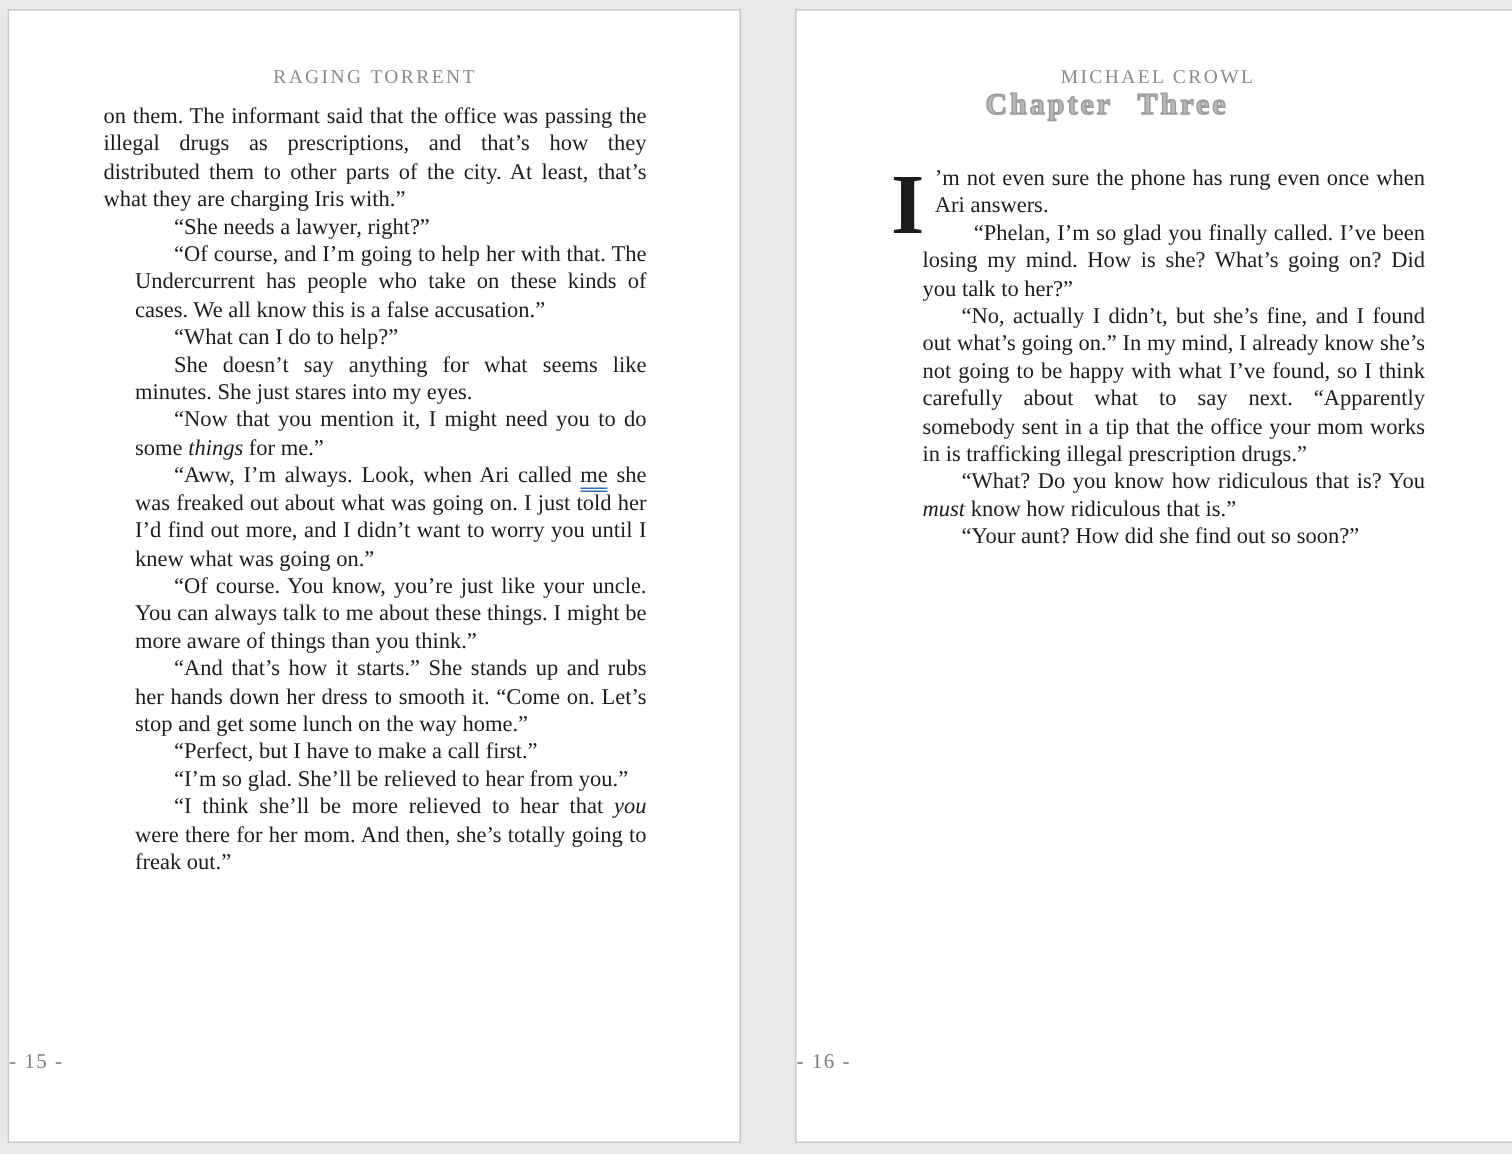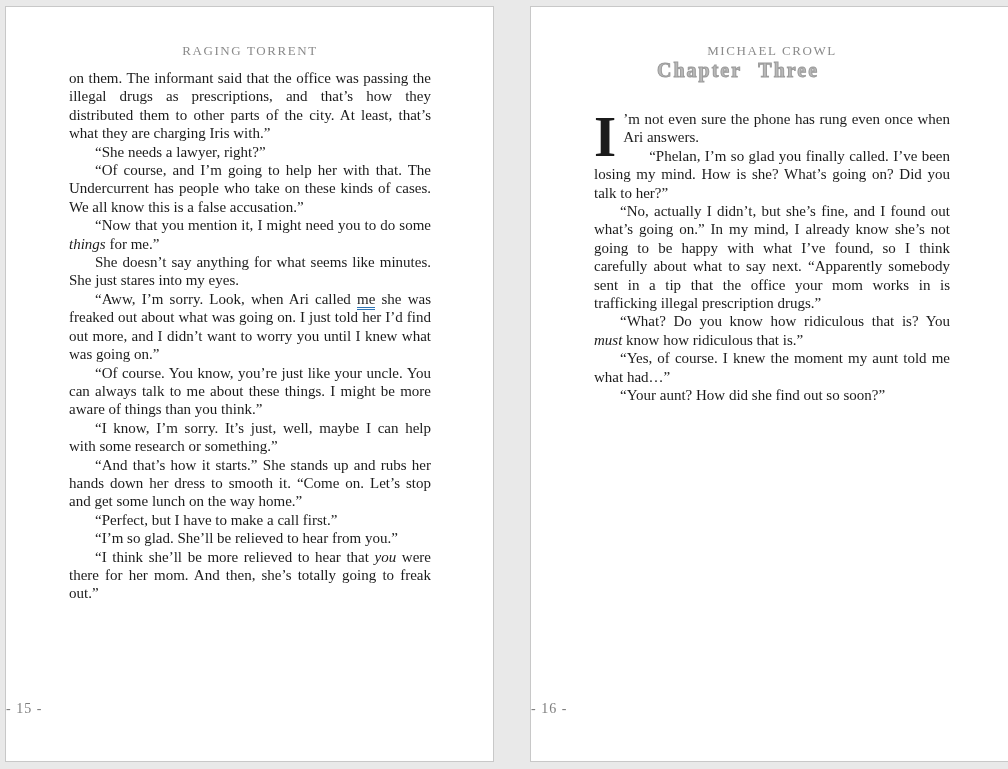--- a/index.html
+++ b/index.html
@@ -38,21 +38,21 @@
     white-space: nowrap;
   }
   .body-text {
     margin-top: 10px;
     font-size: 15px;
     line-height: 18.4px;
     text-align: justify;
     color: var(--text, #1b1b1b);
   }
   .para { margin: 0; }
-  .para.indent { text-indent: 26px; }
+  .para.indent { text-indent: 26px; margin-left: 21px; }
   .para em { font-style: italic; }
   .grammar-underline {
     border-bottom: 3px double var(--grammar, #2e74b5);
     cursor: pointer;
   }
   .dropcap {
     float: left;
     font-weight: bold;
     font-size: 57px;
     line-height: 50px;
@@ -90,43 +90,42 @@
 
 <div class="spread">
 
   <div class="page left">
     <div class="page-inner">
       <div class="running-header">RAGING TORRENT</div>
       <div class="body-text" id="left-body">
           <p class="para"><span>on them. The informant said that the office was passing the illegal drugs as prescriptions, and that’s how they distributed them to other parts of the city. At least, that’s what they are charging Iris with.”</span></p>
           <p class="para indent"><span>“She needs a lawyer, right?”</span></p>
           <p class="para indent"><span>“Of course, and I’m going to help her with that. The Undercurrent has people who take on these kinds of cases. We all know this is a false accusation.”</span></p>
+          <p class="para indent"><span>“What can I do to help?”</span></p>
+          <p class="para indent"><span>She doesn’t say anything for what seems like minutes. She just stares into my eyes.</span></p>
           <p class="para indent"><span>“Now that you mention it, I might need you to do some </span><em>things</em><span> for me.”</span></p>
-          <p class="para indent"><span>She doesn’t say anything for what seems like minutes. She just stares into my eyes.</span></p>
-          <p class="para indent"><span>“Aww, I’m sorry. Look, when Ari called </span><span class="grammar-underline">me</span><span> she was freaked out about what was going on. I just told her I’d find out more, and I didn’t want to worry you until I knew what was going on.”</span></p>
+          <p class="para indent"><span>“Aww, I’m always. Look, when Ari called </span><span class="grammar-underline">me</span><span> she was freaked out about what was going on. I just told her I’d find out more, and I didn’t want to worry you until I knew what was going on.”</span></p>
           <p class="para indent"><span>“Of course. You know, you’re just like your uncle. You can always talk to me about these things. I might be more aware of things than you think.”</span></p>
-          <p class="para indent"><span>“I know, I’m sorry. It’s just, well, maybe I can help with some research or something.”</span></p>
           <p class="para indent"><span>“And that’s how it starts.” She stands up and rubs her hands down her dress to smooth it. “Come on. Let’s stop and get some lunch on the way home.”</span></p>
           <p class="para indent"><span>“Perfect, but I have to make a call first.”</span></p>
           <p class="para indent"><span>“I’m so glad. She’ll be relieved to hear from you.”</span></p>
           <p class="para indent"><span>“I think she’ll be more relieved to hear that </span><em>you</em><span> were there for her mom. And then, she’s totally going to freak out.”</span></p>
         </div>
     </div>
     <div class="page-number">- 15 -</div>
   </div>
 
   <div class="page right">
     <div class="page-inner">
       <div class="running-header">MICHAEL CROWL</div>
       <div class="chapter-title">Chapter Three</div>
       <div class="body-text below-title" id="right-body">
           <p class="para"><span class="dropcap">I</span><span>’m not even sure the phone has rung even once when Ari answers.</span></p>
           <p class="para indent"><span>“Phelan, I’m so glad you finally called. I’ve been losing my mind. How is she? What’s going on? Did you talk to her?”</span></p>
           <p class="para indent"><span>“No, actually I didn’t, but she’s fine, and I found out what’s going on.” In my mind, I already know she’s not going to be happy with what I’ve found, so I think carefully about what to say next. “Apparently somebody sent in a tip that the office your mom works in is trafficking illegal prescription drugs.”</span></p>
           <p class="para indent"><span>“What? Do you know how ridiculous that is? You </span><em>must</em><span> know how ridiculous that is.”</span></p>
-          <p class="para indent"><span>“Yes, of course. I knew the moment my aunt told me what had…”</span></p>
           <p class="para indent"><span>“Your aunt? How did she find out so soon?”</span></p>
         </div>
     </div>
     <div class="page-number">- 16 -</div>
   </div>
 
 </div>
 
 </body></html>

